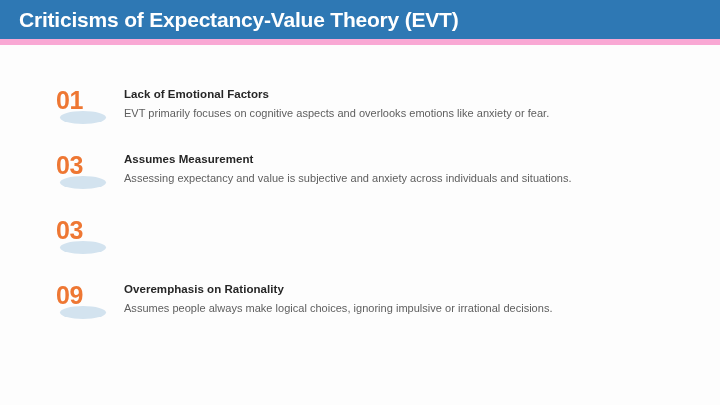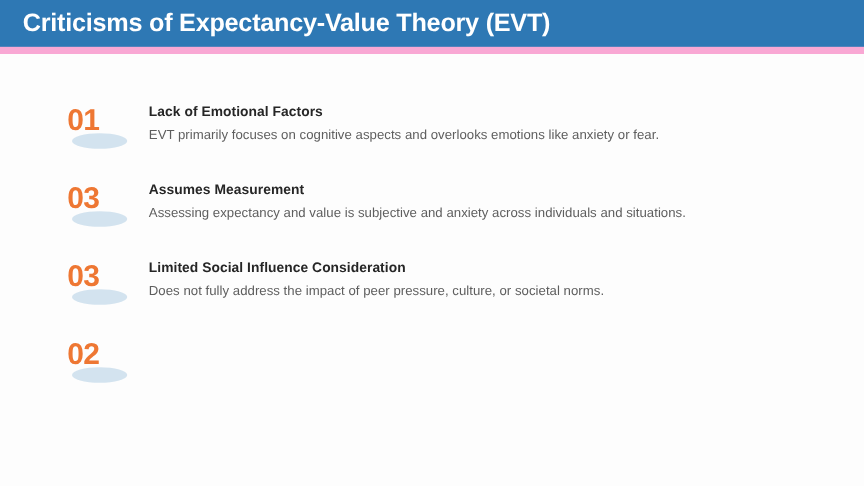--- a/index.html
+++ b/index.html
@@ -135,28 +135,28 @@
         <p class="item-title">Assumes Measurement</p>
         <p class="item-desc">Assessing expectancy and value is subjective and anxiety across individuals and situations.</p>
       </div>
     </div>
 
     <div class="list-item">
       <div class="num-cell">
         <div class="num-ellipse"></div>
         <div class="num-text">03</div>
       </div>
-      <div class="text-cell">
-        <p class="item-title">Limited Social Influence Consideration</p>
-        <p class="item-desc">Does not fully address the impact of peer pressure, culture, or societal norms.</p>
-      </div>
     </div>
 
     <div class="list-item">
       <div class="num-cell">
         <div class="num-ellipse"></div>
-        <div class="num-text">02</div>
+        <div class="num-text">09</div>
+      </div>
+      <div class="text-cell">
+        <p class="item-title">Overemphasis on Rationality</p>
+        <p class="item-desc">Assumes people always make logical choices, ignoring impulsive or irrational decisions.</p>
       </div>
     </div>
 
 
   </div>
 </div>
 
 </body></html>

